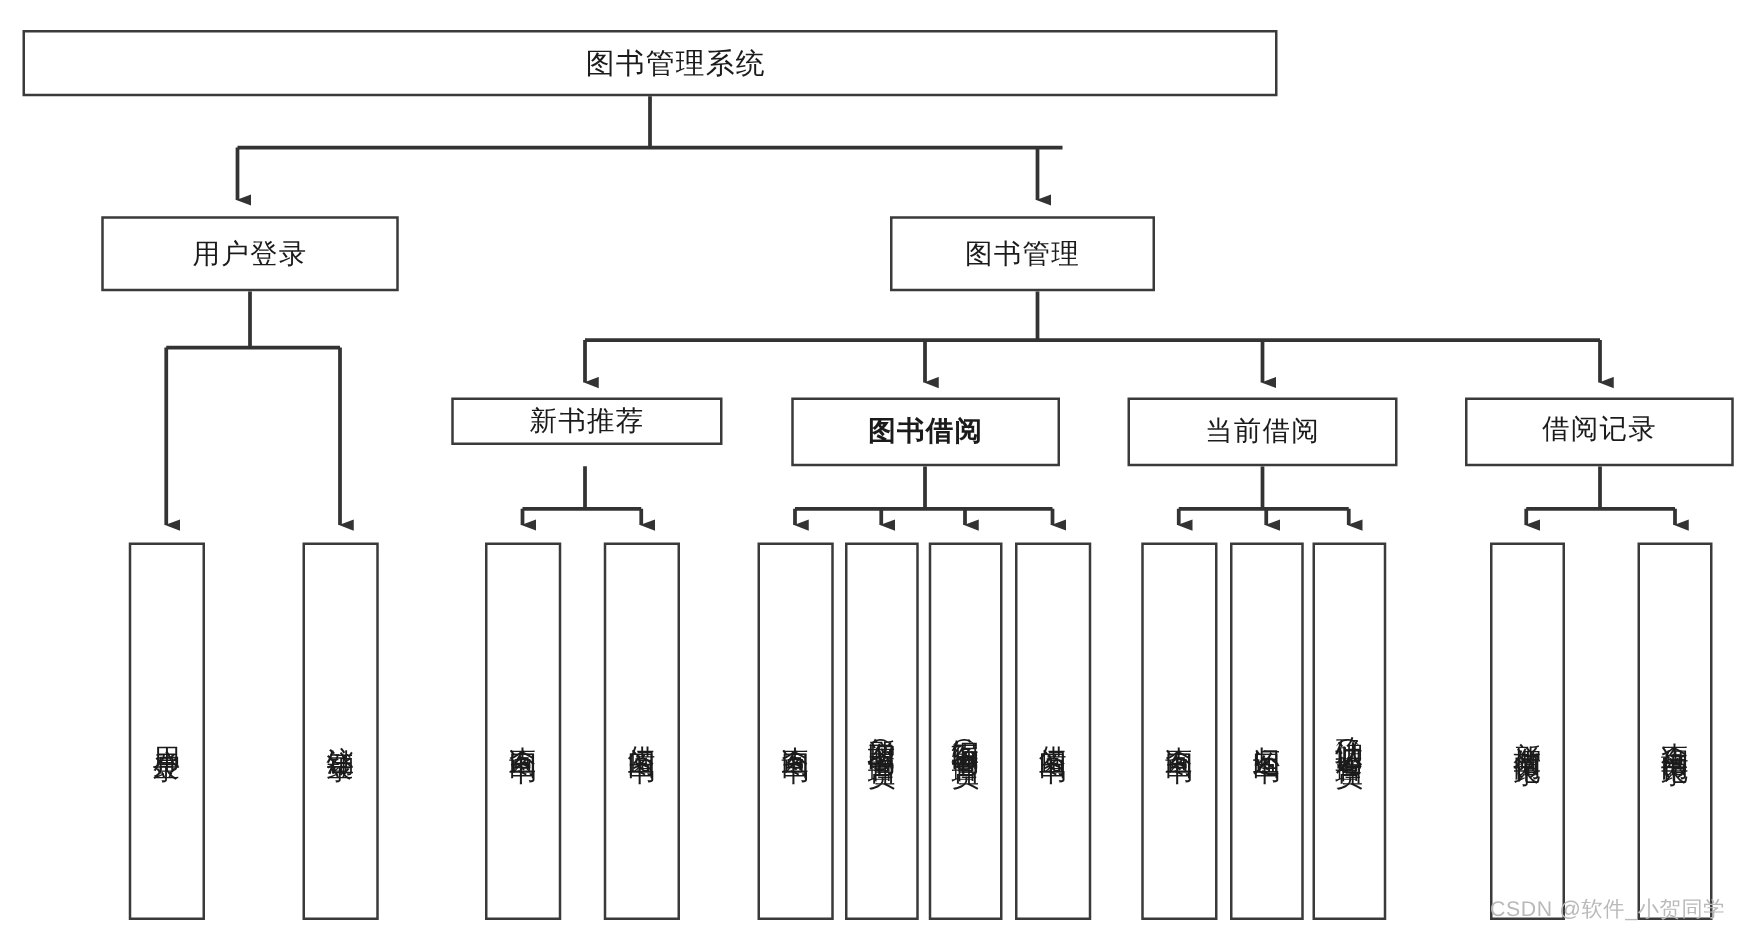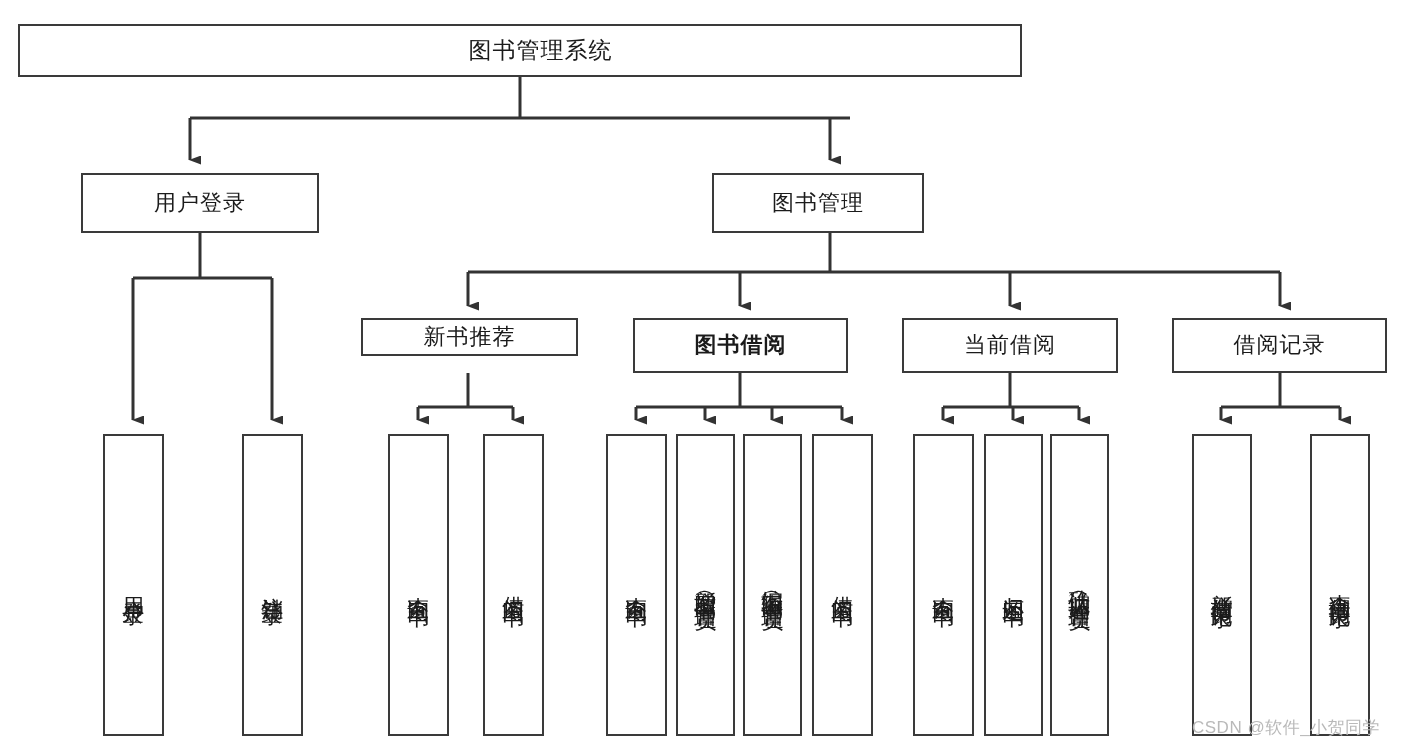--- a/index.html
+++ b/index.html
@@ -134,21 +134,21 @@
 
   <div class="node horiz" style="left:361px; top:318px; width:217px; height:38px;">
     <span>新书推荐</span>
   </div>
   <div class="node horiz" style="left:633px; top:318px; width:215px; height:55px;font-weight:bold;">
     <span>图书借阅</span>
   </div>
   <div class="node horiz" style="left:902px; top:318px; width:216px; height:55px;">
     <span>当前借阅</span>
   </div>
-  <div class="node horiz" style="left:1172px; top:318px; width:215px; height:55px;">
+  <div class="node horiz" style="left:1172px; top:318px; width:215px; height:55px;font-family:Liberation Mono, monospace;">
     <span>借阅记录</span>
   </div>
 
   <div class="node vert" style="left:103px; top:434px; width:61px; height:302px;">
     <span class="vtext">用户登录</span>
   </div>
   <div class="node vert" style="left:242px; top:434px; width:61px; height:302px;">
     <span class="vtext">注销登录</span>
   </div>
 

